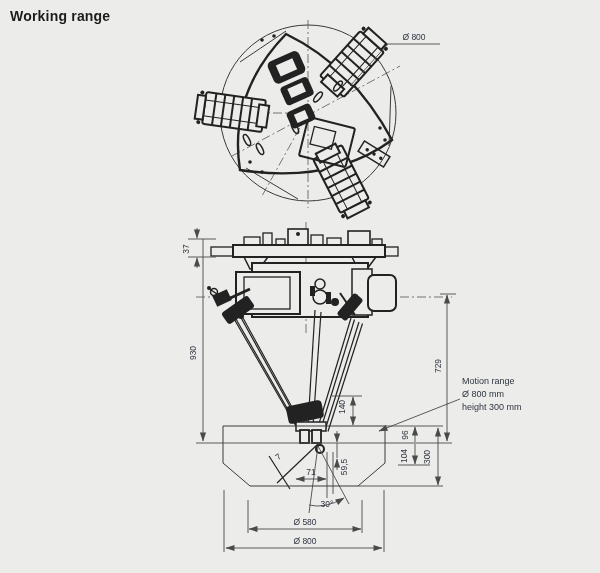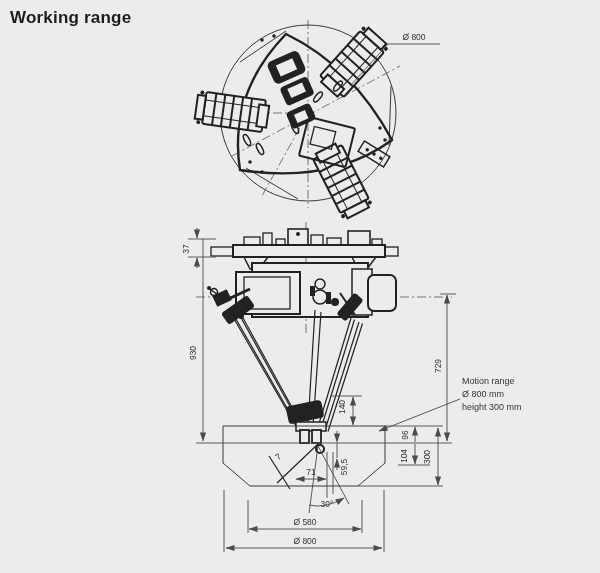--- a/index.html
+++ b/index.html
@@ -1,18 +1,18 @@
 <!DOCTYPE html>
 <html><head>
 <meta charset="utf-8">
 <style>
   html,body{margin:0;padding:0;}
   body{background:#ececea;font-family:"Liberation Sans",sans-serif;}
   .page{position:relative;width:600px;height:573px;background:#ececea;overflow:hidden;}
-  .title{position:absolute;left:10px;top:8px;font-size:17px;font-weight:bold;color:#1c1c1c;letter-spacing:.2px;}
+  .title{position:absolute;left:10px;top:8px;font-size:14px;font-weight:bold;color:#1c1c1c;letter-spacing:.2px;}
   svg text{font-family:"Liberation Sans",sans-serif;font-size:8.5px;fill:#2f3540;}
   svg text.note{font-size:9px;fill:#2f3540;}
   .ln{stroke:#222;fill:none;}
   .dim{stroke:#4a4a4a;stroke-width:0.9;fill:none;}
   .cl{stroke:#555;stroke-width:0.8;fill:none;stroke-dasharray:9 3 2 3;}
   .thin{stroke:#3a3a3a;stroke-width:1;fill:none;}
   .dark{fill:#222;stroke:none;}
   .body{fill:#ececea;stroke:#222;}
 </style>
 </head>

